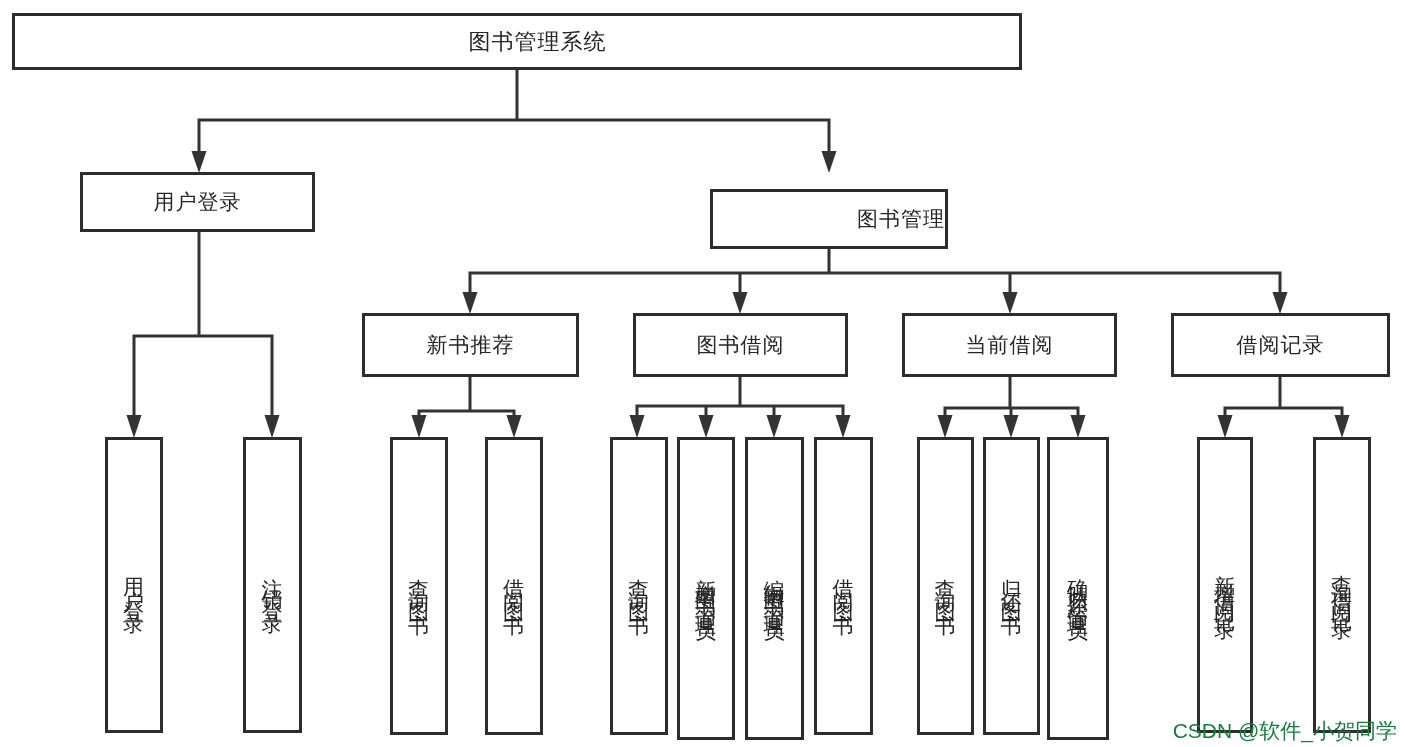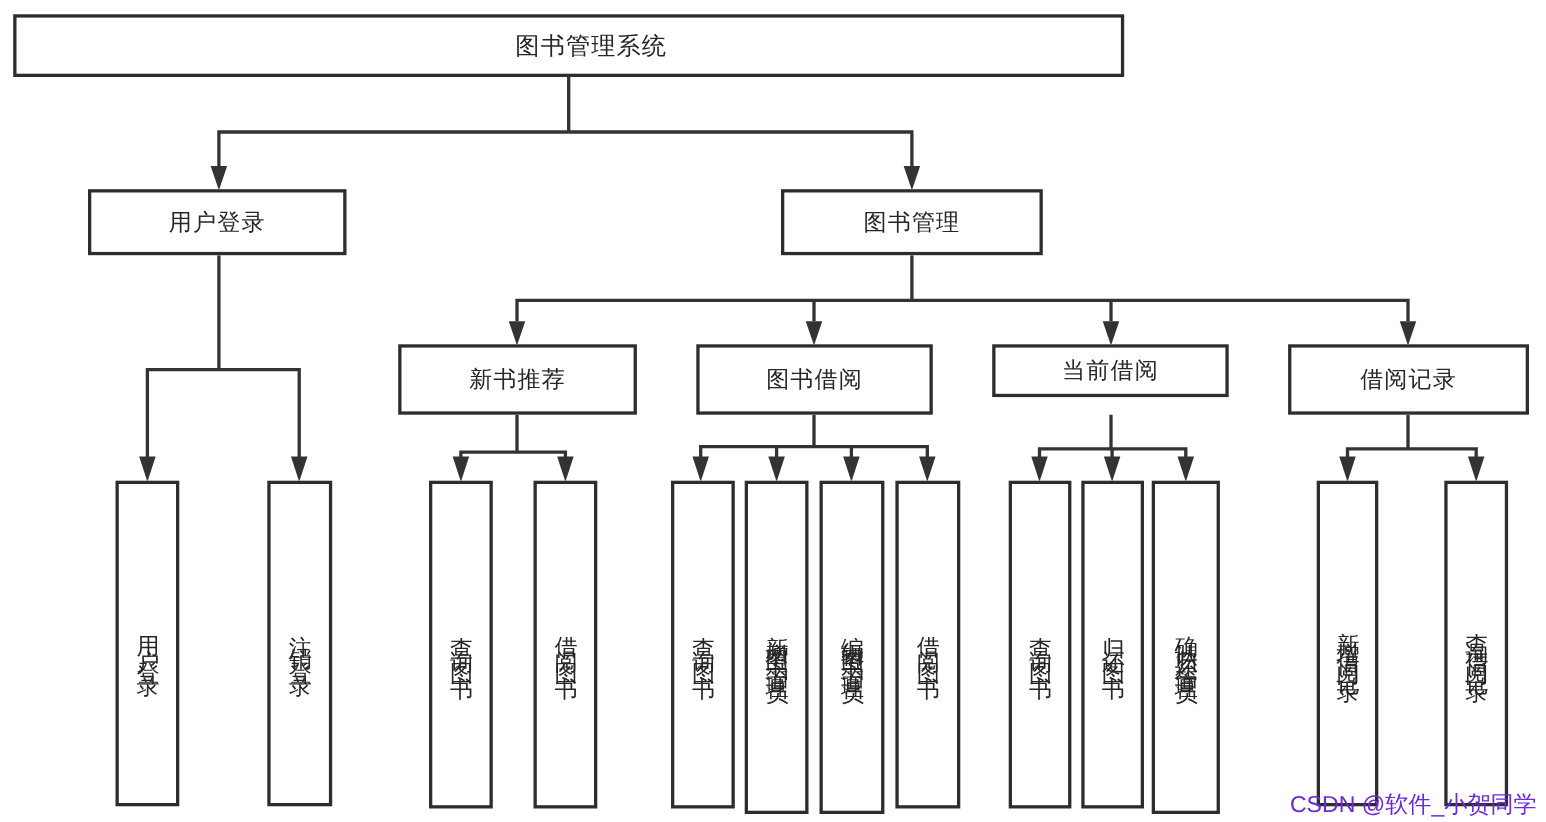--- a/index.html
+++ b/index.html
@@ -52,45 +52,45 @@
   }
   .node.v.mid span {
     letter-spacing: 9px;
   }
   .node.v.tight span {
     letter-spacing: 6px;
   }
   
   #n-root           { left: 12px;   top: 13px;  width: 1010px; height: 57px; }
   #n-user-login     { left: 80px;   top: 172px; width: 235px;  height: 60px; }
-  #n-book-mgmt      { left: 710px;  top: 172px; width: 238px;  height: 60px; }
+  #n-book-mgmt      { left: 710px;  top: 189px; width: 238px;  height: 60px; justify-content: flex-end; }
   #n-new-book-rec   { left: 362px;  top: 313px; width: 217px;  height: 64px; }
   #n-book-borrow    { left: 633px;  top: 313px; width: 215px;  height: 64px; text-align: right; }
-  #n-current-borrow { left: 902px;  top: 313px; width: 215px;  height: 48px; }
+  #n-current-borrow { left: 902px;  top: 313px; width: 215px;  height: 64px; }
   #n-borrow-record  { left: 1171px; top: 313px; width: 219px;  height: 64px; }
   #n-leaf-login     { left: 105px;  top: 437px; width: 58px;   height: 296px; }
   #n-leaf-logout    { left: 243px;  top: 437px; width: 59px;   height: 296px; }
   #n-leaf-nb-query  { left: 390px;  top: 437px; width: 58px;   height: 298px; }
   #n-leaf-nb-borrow { left: 485px;  top: 437px; width: 58px;   height: 298px; }
   #n-leaf-bb-query  { left: 610px;  top: 437px; width: 58px;   height: 298px; }
   #n-leaf-bb-add    { left: 677px;  top: 437px; width: 58px;   height: 303px; }
   #n-leaf-bb-edit   { left: 745px;  top: 437px; width: 59px;   height: 303px; }
   #n-leaf-bb-borrow { left: 814px;  top: 437px; width: 59px;   height: 298px; }
   #n-leaf-cb-query  { left: 917px;  top: 437px; width: 57px;   height: 298px; }
   #n-leaf-cb-return { left: 983px;  top: 437px; width: 57px;   height: 298px; }
   #n-leaf-cb-confirm{ left: 1047px; top: 437px; width: 62px;   height: 303px; }
   #n-leaf-br-add    { left: 1197px; top: 437px; width: 56px;   height: 296px; }
   #n-leaf-br-query  { left: 1313px; top: 437px; width: 58px;   height: 296px; }
   .watermark {
     position: absolute;
     right: 8px;
     top: 717px;
     z-index: 2;
     font-size: 21px;
-    color: #6d28d9;
+    color: #15803d;
     white-space: nowrap;
   }
 </style>
 </head>
 <body>
 
 <div class="canvas">
 
   <svg class="connectors" width="1405" height="747" viewBox="0 0 1405 747">
     <g stroke="#333333" stroke-width="3" fill="none">

